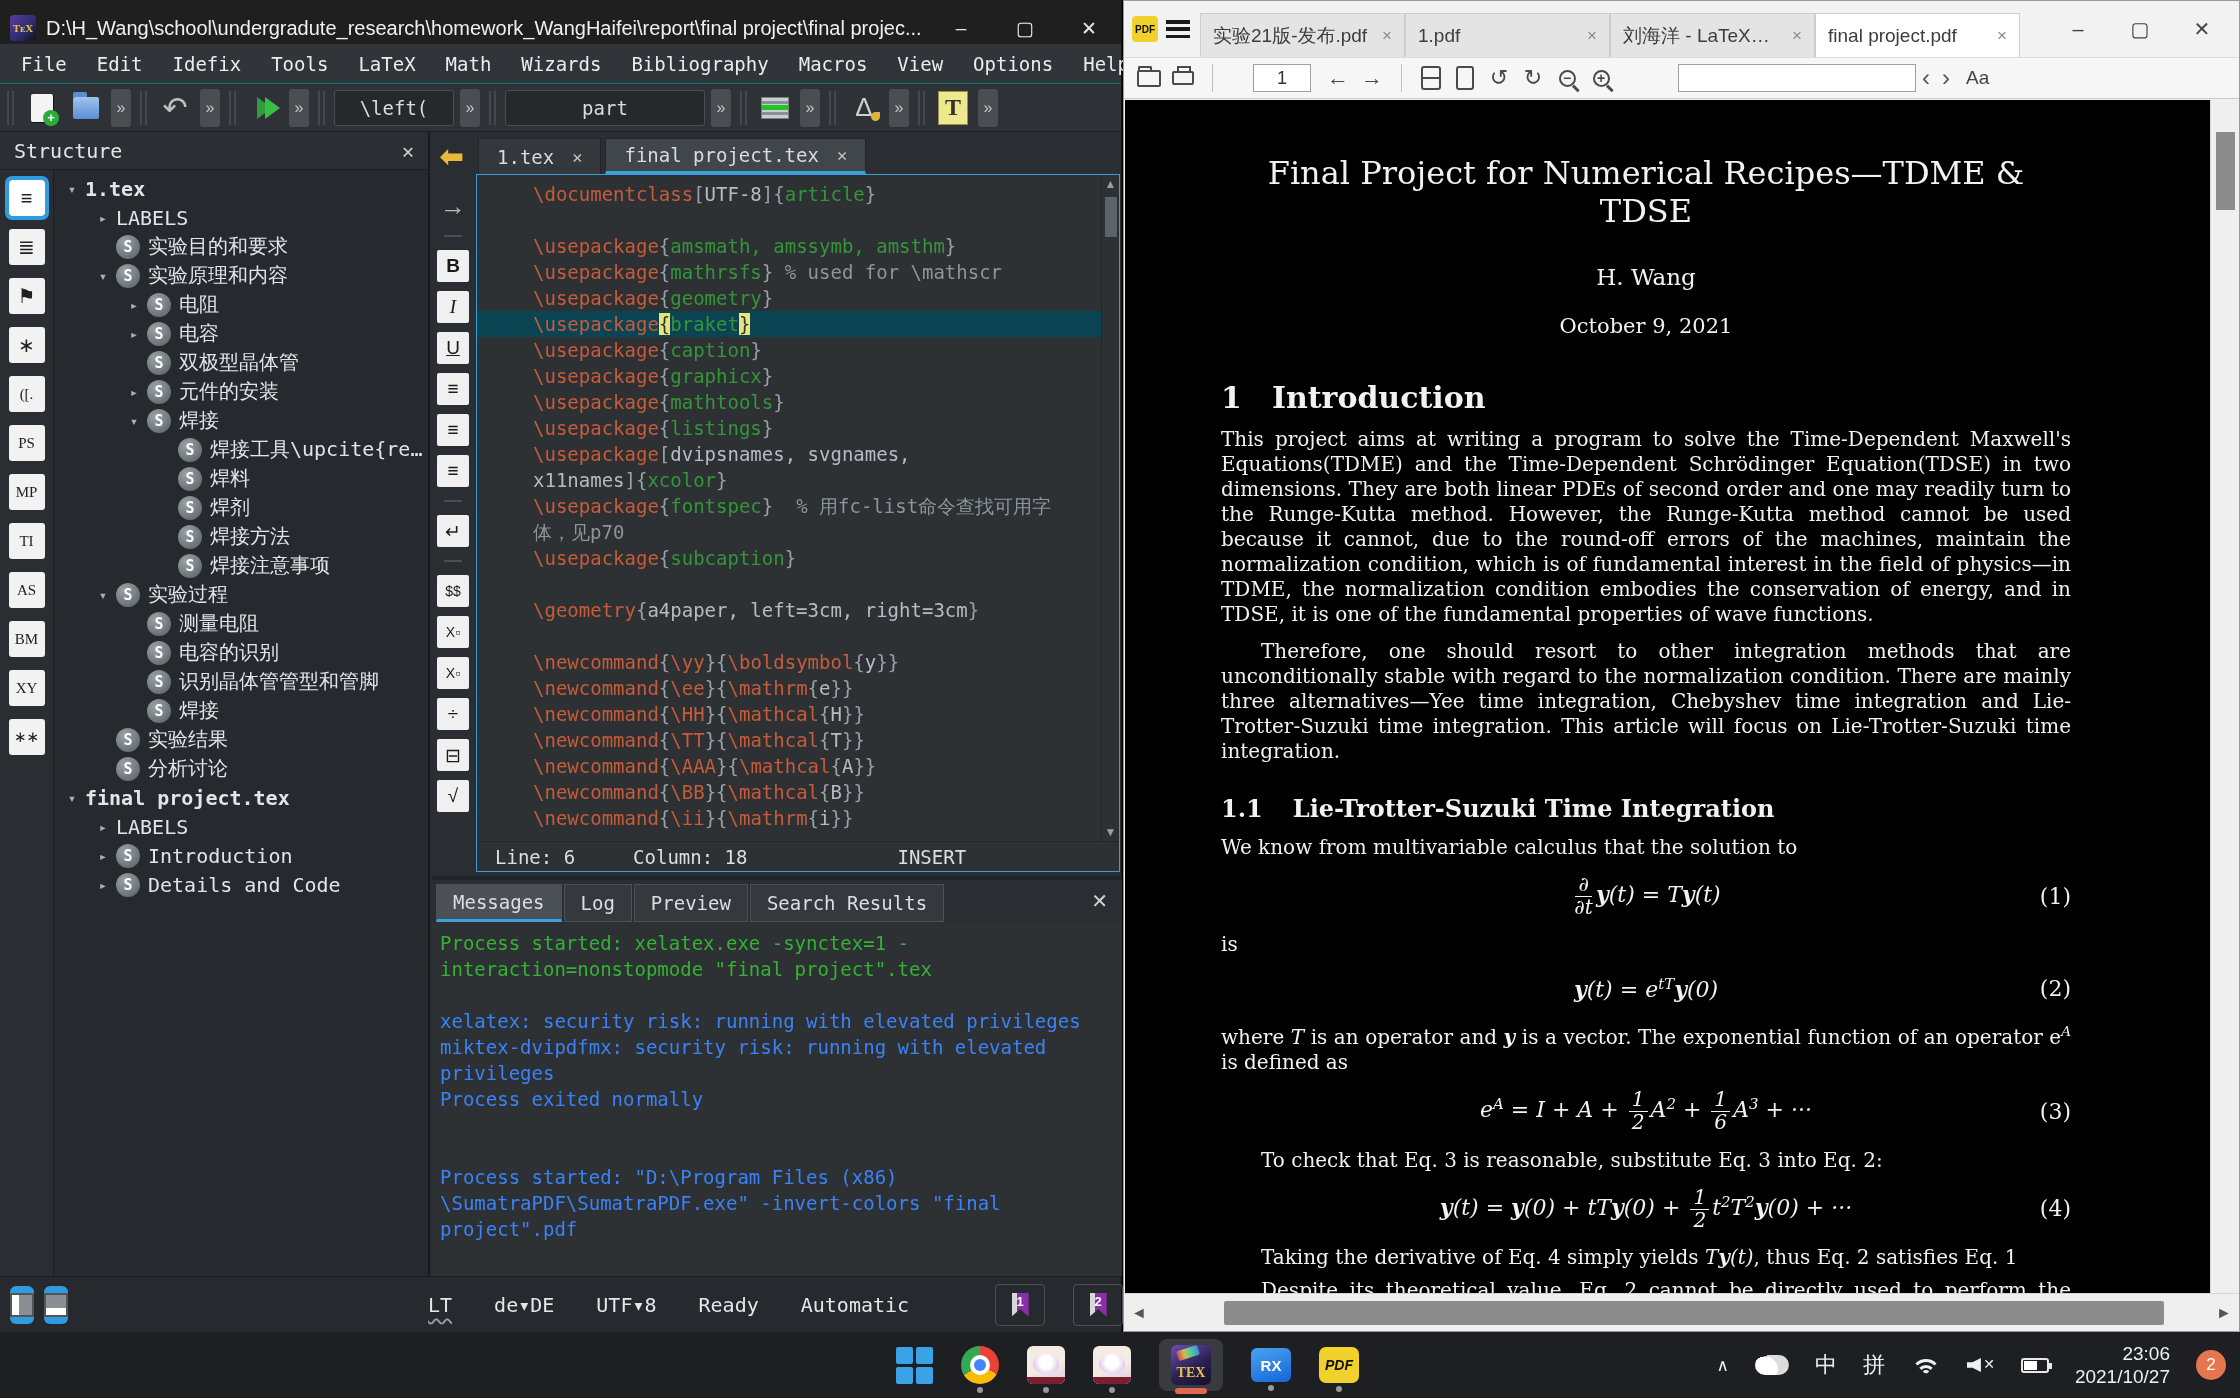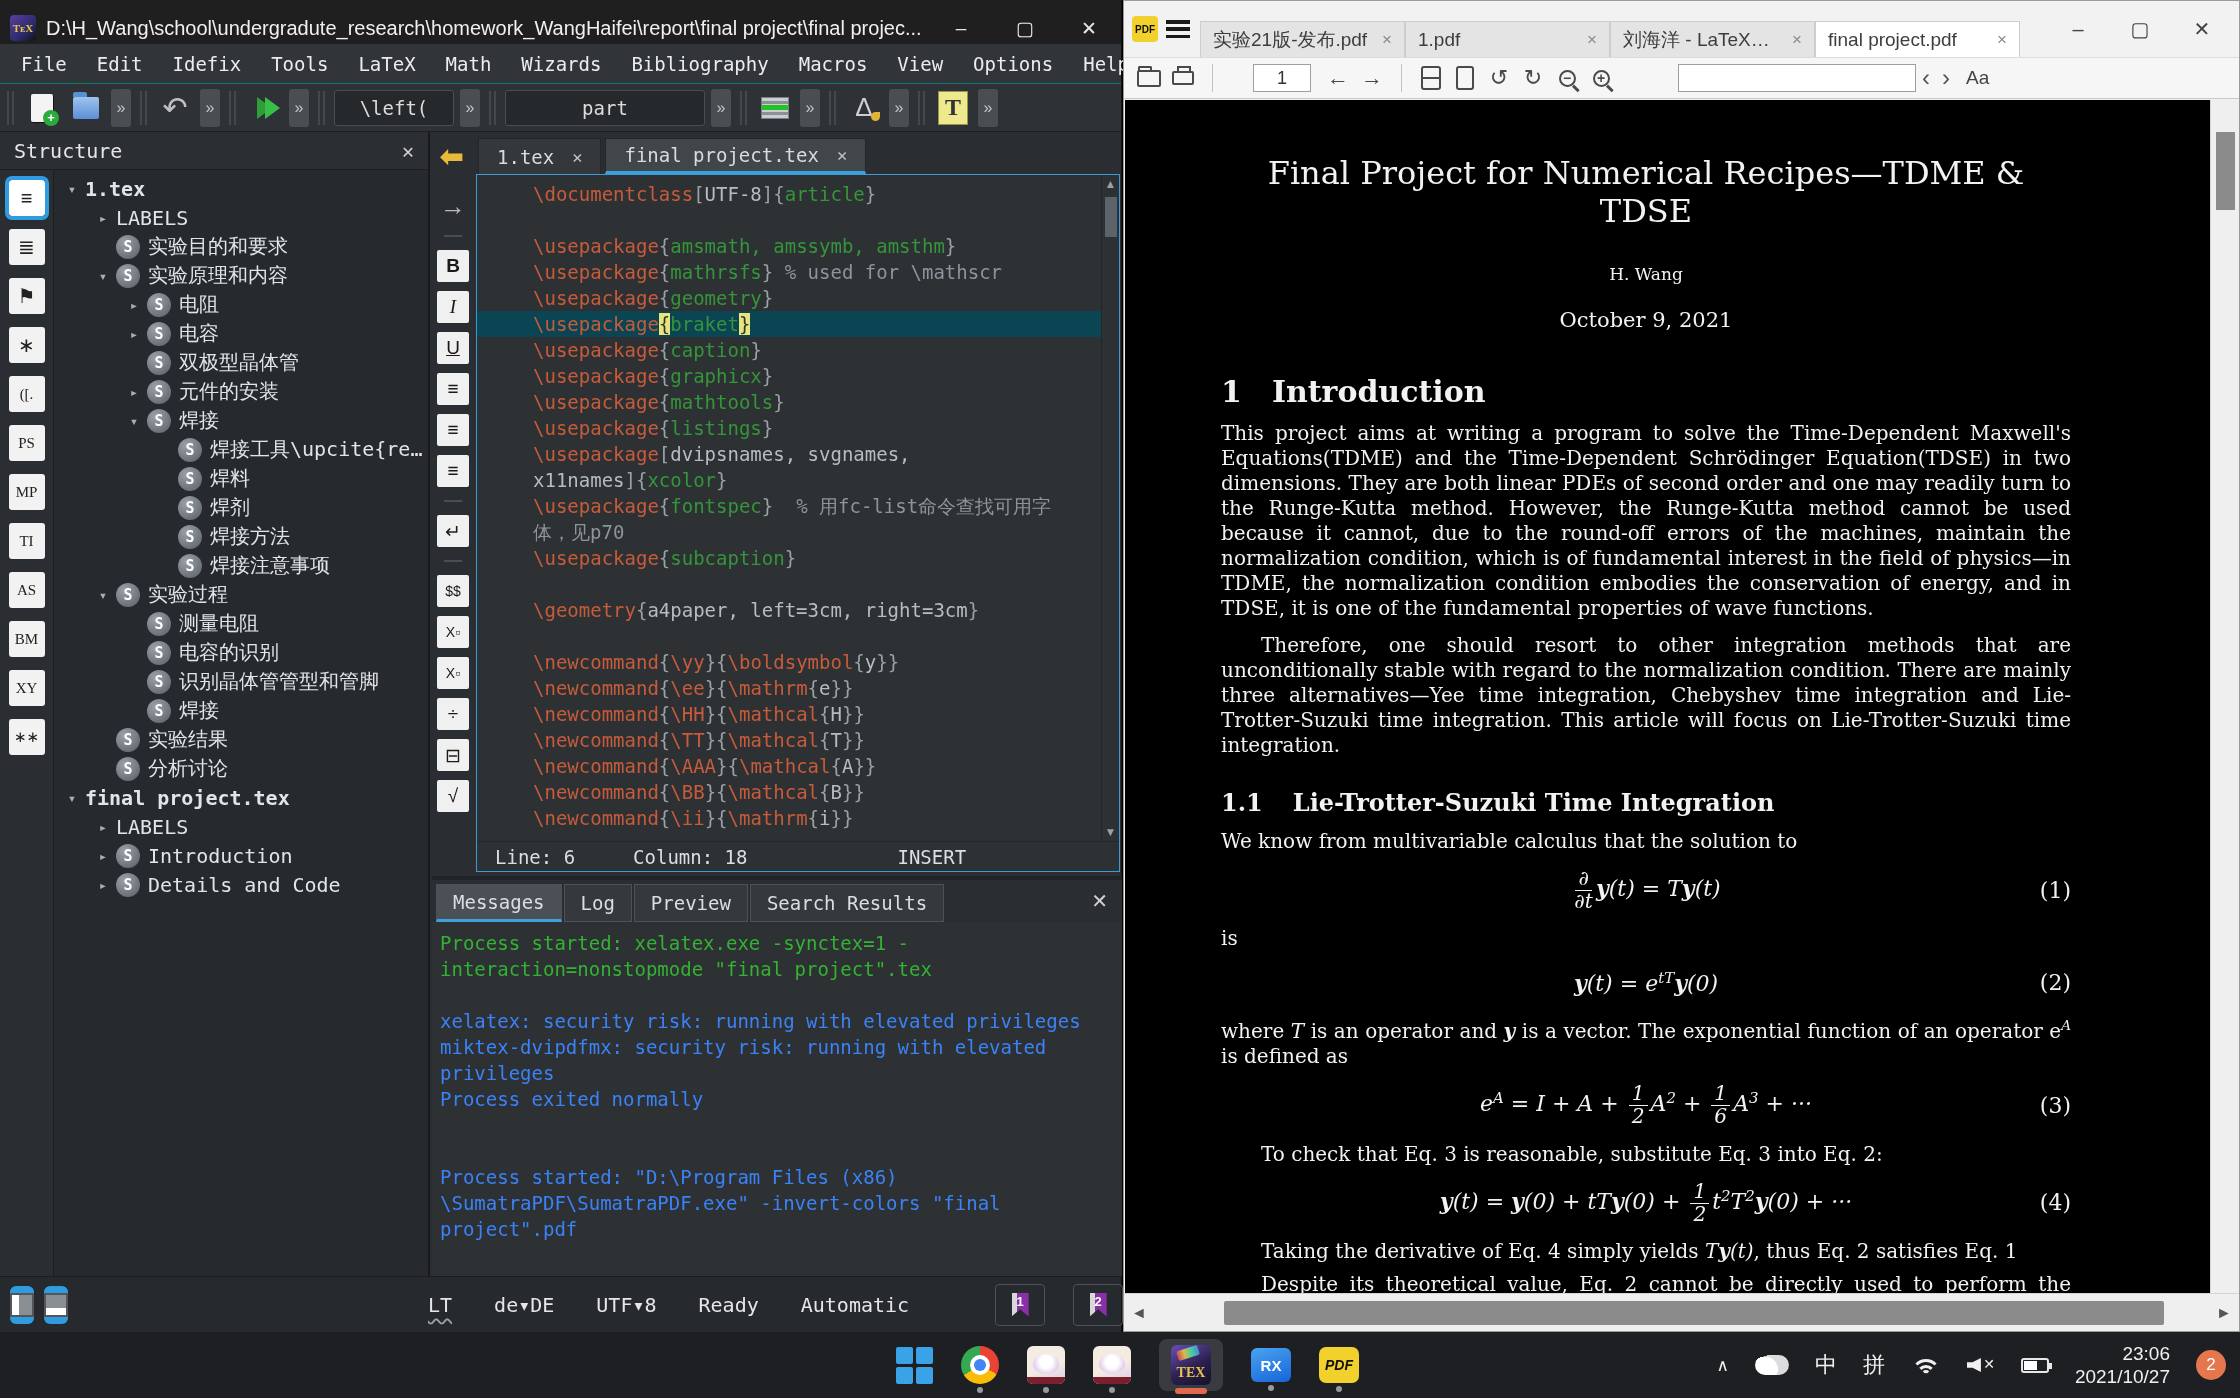--- a/index.html
+++ b/index.html
@@ -102,21 +102,21 @@
   .bm-btns { display:flex; gap:28px; margin-left:86px; }
   .bm-btn { width:50px; height:42px; border:1px solid #4d5257; border-radius:4px; display:flex; align-items:center; justify-content:center; }
   .bm-rib { width:17px; height:24px; background:linear-gradient(90deg,#d8d8d8 0 5px,#8b2fa8 5px); clip-path:polygon(0 0,100% 0,100% 100%,50% 70%,0 100%); position:relative; color:#fff; font-size:13px; font-weight:bold; text-align:center; line-height:18px; font-family:"Liberation Sans",sans-serif; }
 
   
   .spdf { position:absolute; left:1123px; top:0; width:1117px; height:1332px; background:#f2f2f2; border:1px solid #9a9a9a; }
   .s-top { position:absolute; left:0; top:0; width:100%; height:56px; background:#f2f2f2; display:flex; align-items:center; }
   .s-appicon { width:26px; height:26px; margin:0 8px 0 8px; background:#f2d12c; border-radius:4px; color:#111; font-size:10px; font-weight:bold; display:flex; align-items:center; justify-content:center; }
   .s-burger { width:24px; height:18px; margin-right:10px; display:flex; flex-direction:column; justify-content:space-between; }
   .s-burger i { height:3.5px; background:#1a1a1a; display:block; }
-  .s-tabs { display:flex; height:36px; align-self:flex-end; }
+  .s-tabs { display:flex; height:44px; align-self:flex-end; }
   .s-tab { width:205px; background:#e4e4e4; border:1px solid #cdcdcd; border-bottom:none; color:#3d3d3d; font-size:19px; display:flex; align-items:center; padding:0 12px; gap:8px; }
   .s-tab .lbl { flex:1; white-space:nowrap; overflow:hidden; text-overflow:ellipsis; }
   .s-tab.active { background:#ffffff; }
   .s-tab-x { color:#8a8a8a; font-size:17px; }
   .s-ctrls { margin-left:auto; display:flex; margin-right:6px; }
   .s-ctrl { width:62px; height:40px; color:#444; font-size:20px; display:flex; align-items:center; justify-content:center; }
   .s-toolbar { position:absolute; left:0; top:56px; width:100%; height:42px; background:#f6f6f6; border-top:1px solid #dcdcdc; border-bottom:1px solid #c8c8c8; display:flex; align-items:center; color:#4a4a4a; }
   .s-sep { width:1px; height:28px; background:#c2c2c2; margin:0 12px; }
   .s-tbtn { width:34px; display:flex; align-items:center; justify-content:center; font-size:22px; color:#4a4a4a; }
   .ic-folder { width:24px; height:17px; border:2.5px solid #4a4a4a; border-radius:2px; position:relative; }
@@ -129,21 +129,21 @@
   .ic-book1 { width:18px; height:24px; border:2.5px solid #4a4a4a; border-radius:3px; }
   .ic-mag { width:17px; height:17px; border:2.5px solid #4a4a4a; border-radius:50%; position:relative; color:#4a4a4a; font-size:14px; font-weight:bold; display:flex; align-items:center; justify-content:center; line-height:0; }
   .ic-mag:after { content:""; position:absolute; right:-6px; bottom:-5px; width:8px; height:2.5px; background:#4a4a4a; transform:rotate(45deg); }
   .s-search { width:238px; height:28px; background:#fff; border:1px solid #9f9f9f; margin-left:60px; }
   .s-findnav { font-size:24px; color:#555; margin:0 6px; }
   .s-case { font-size:19px; color:#444; margin-left:10px; }
 
   .s-content { position:absolute; left:1px; top:99px; width:1086px; height:1194px; background:#000; overflow:hidden; }
   .pdf-page { position:absolute; inset:0; color:#f2f2f2; font-family:"DejaVu Serif",serif; padding:40px 140px 0 96px; }
   .pdf-title { text-align:center; font-size:32px; margin-top:14px; }
-  .pdf-author { text-align:center; font-size:17px; margin-top:34px; }
+  .pdf-author { text-align:center; font-size:23px; margin-top:34px; }
   .pdf-date { text-align:center; font-size:21px; margin-top:24px; }
   .pdf-h1 { font-size:30px; font-weight:bold; margin-top:42px; }
   .pdf-h1 .hnum, .pdf-h2 .hnum { margin-right:30px; }
   .pdf-h2 { font-size:24px; font-weight:bold; margin-top:30px; }
   .pdf-p { font-size:20px; line-height:25px; text-align:justify; margin-top:12px; }
   .pdf-p.ind { text-indent:40px; }
   .pdf-p.tight { margin-top:8px; }
   .pdf-eq { position:relative; display:flex; align-items:center; justify-content:center; font-size:22px; margin:14px 0; min-height:34px; font-style:italic; }
   .pdf-eq .eq-num { position:absolute; right:0; font-style:normal; }
   .frac { display:inline-flex; flex-direction:column; align-items:center; vertical-align:middle; margin:0 3px; font-size:0.92em; line-height:1.05; }

